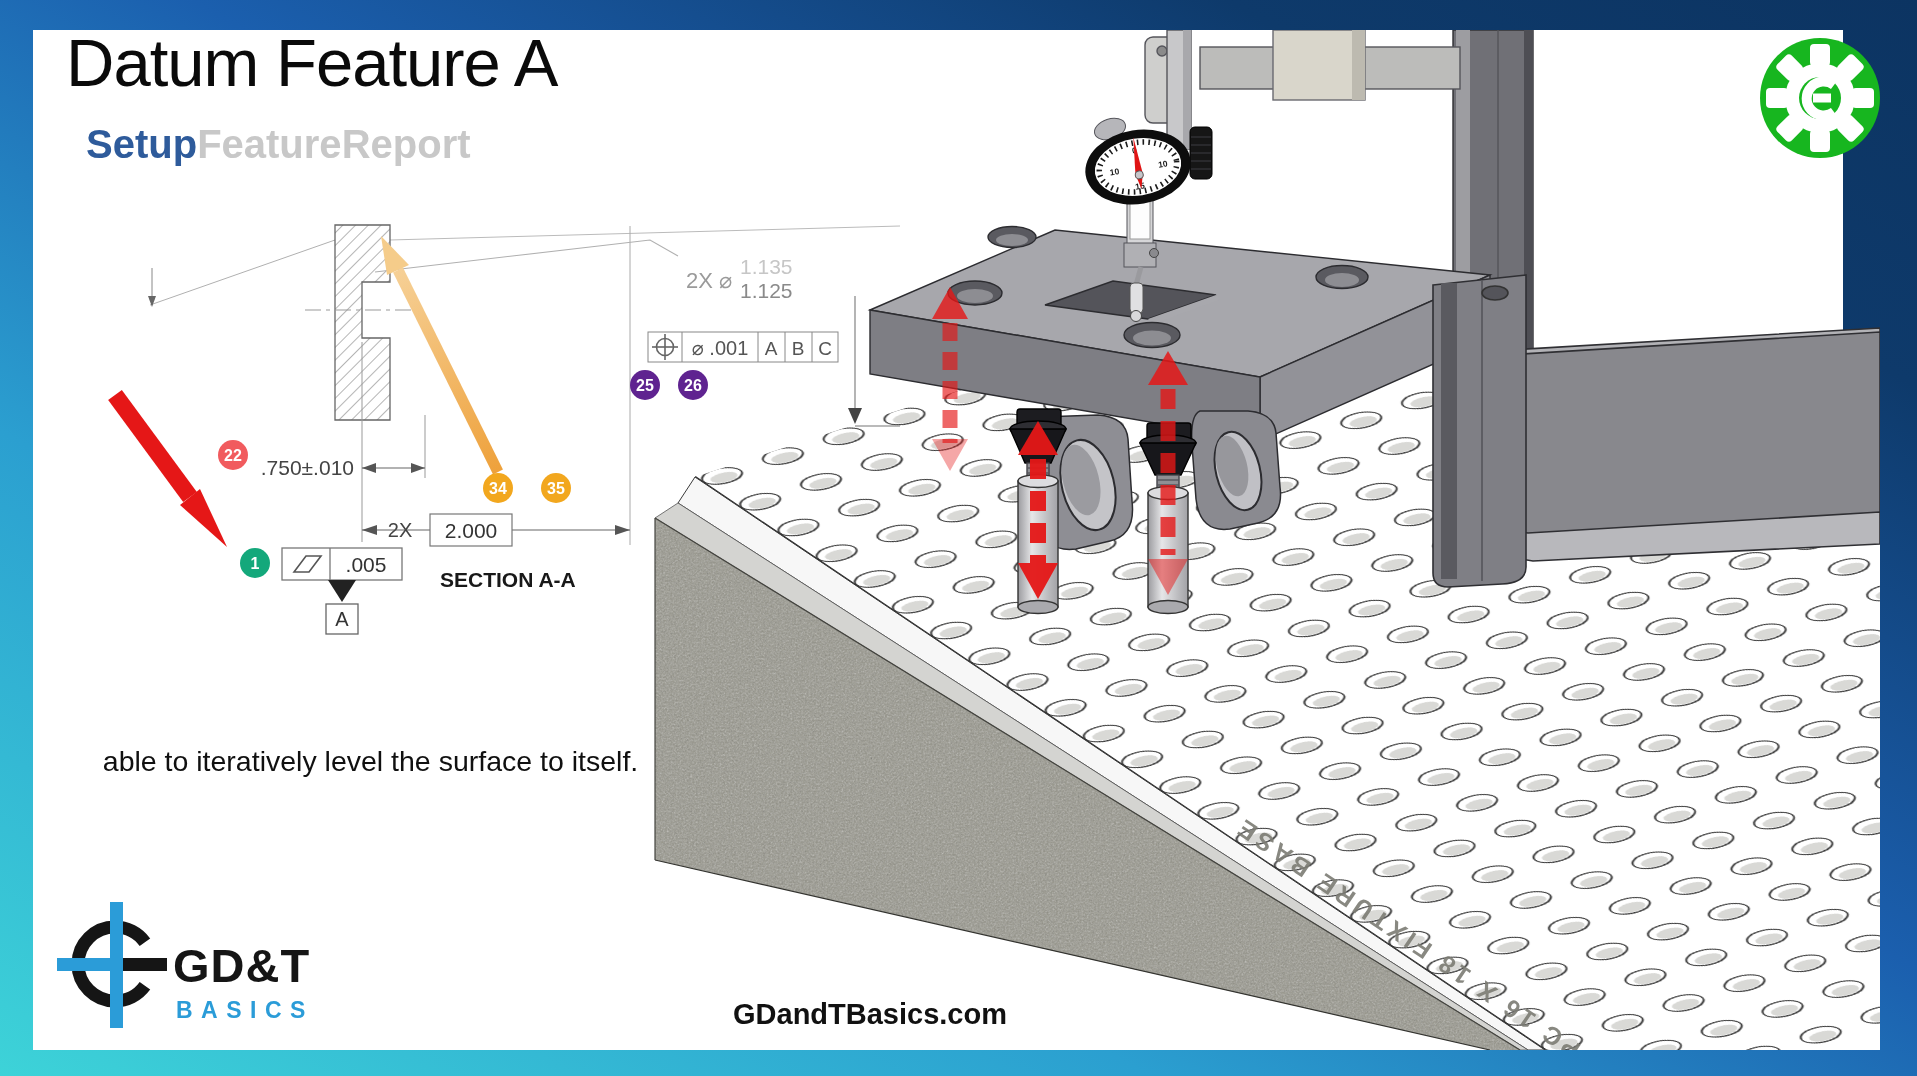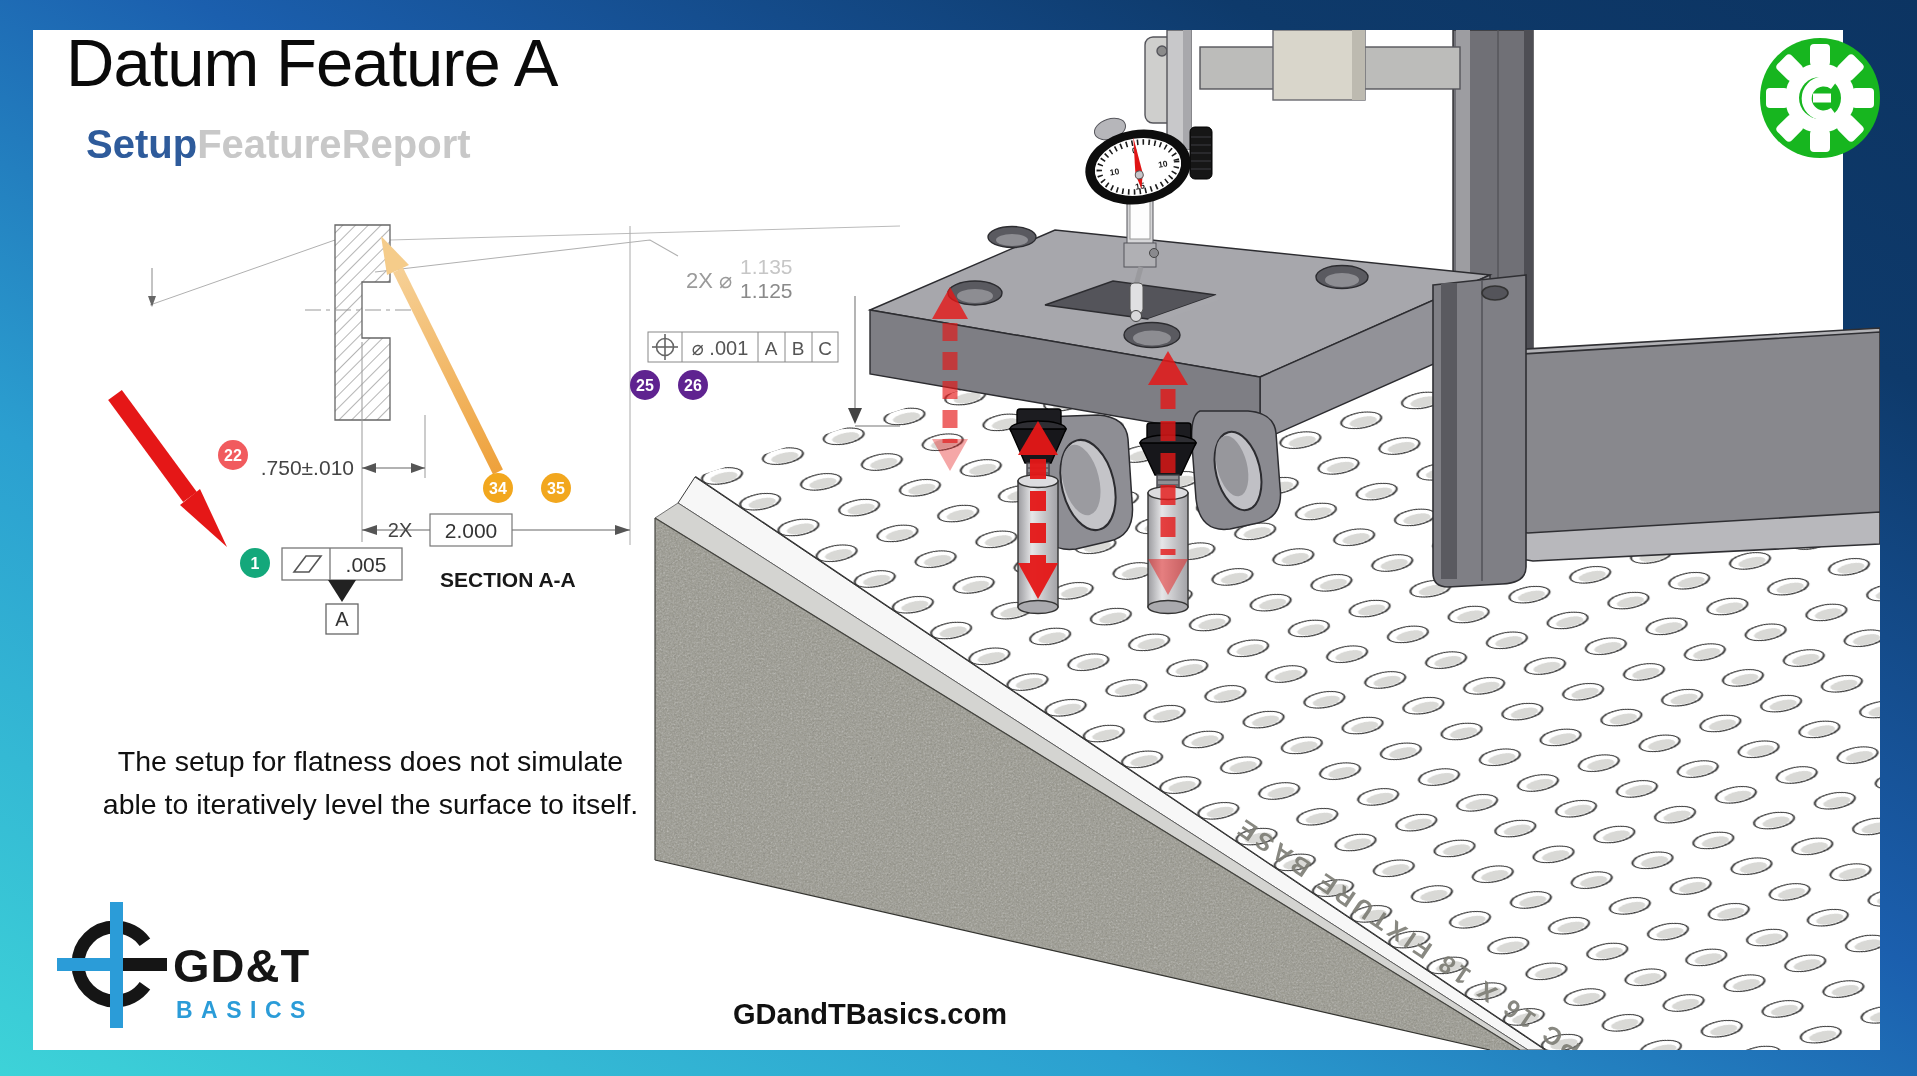--- a/index.html
+++ b/index.html
@@ -319,21 +319,20 @@
     <rect x="54" y="10" width="20" height="22" rx="4" transform="rotate(270 64 64)"></rect>
     <rect x="54" y="10" width="20" height="22" rx="4" transform="rotate(315 64 64)"></rect>
     <circle cx="64" cy="64" r="35"></circle>
   </g>
   <circle cx="64" cy="64" r="21" fill="#17b61f"></circle>
   <path d="M78,51 A17,17 0 1 0 78,78" stroke="#ffffff" stroke-width="10" fill="none"></path>
   <rect x="57" y="59.5" width="18" height="9" fill="#ffffff"></rect>
 </svg>
 
 <div class="note">
-  <div>The setup for flatness does not simulate</div>
   <div>able to iteratively level the surface to itself.</div>
 </div>
 
 <svg id="logo" width="310" height="140" viewBox="0 0 310 140">
   <circle cx="60" cy="66" r="37" fill="none" stroke="#151515" stroke-width="13" pathLength="100" stroke-dasharray="80 20" stroke-dashoffset="90"></circle>
   <rect x="60" y="60" width="52" height="13" fill="#151515"></rect>
   <rect x="55" y="4" width="13" height="126" fill="#2b9cd8"></rect>
   <rect x="2" y="60" width="58" height="13" fill="#2b9cd8"></rect>
   <text x="118" y="84" font-size="47" font-weight="bold" fill="#151515" letter-spacing="1">GD&amp;T</text>
   <text x="121" y="120" font-size="23" font-weight="bold" letter-spacing="8.5" fill="#2b9cd8">BASICS</text>

